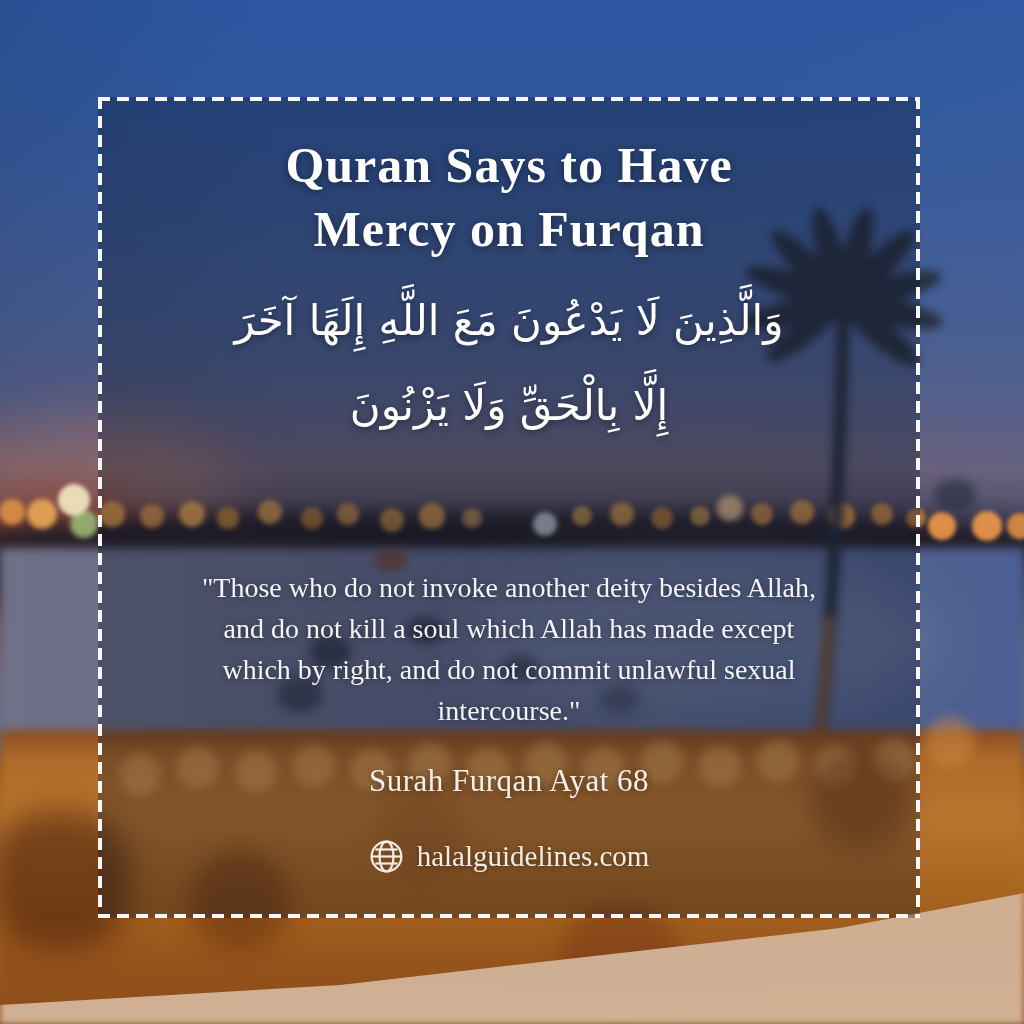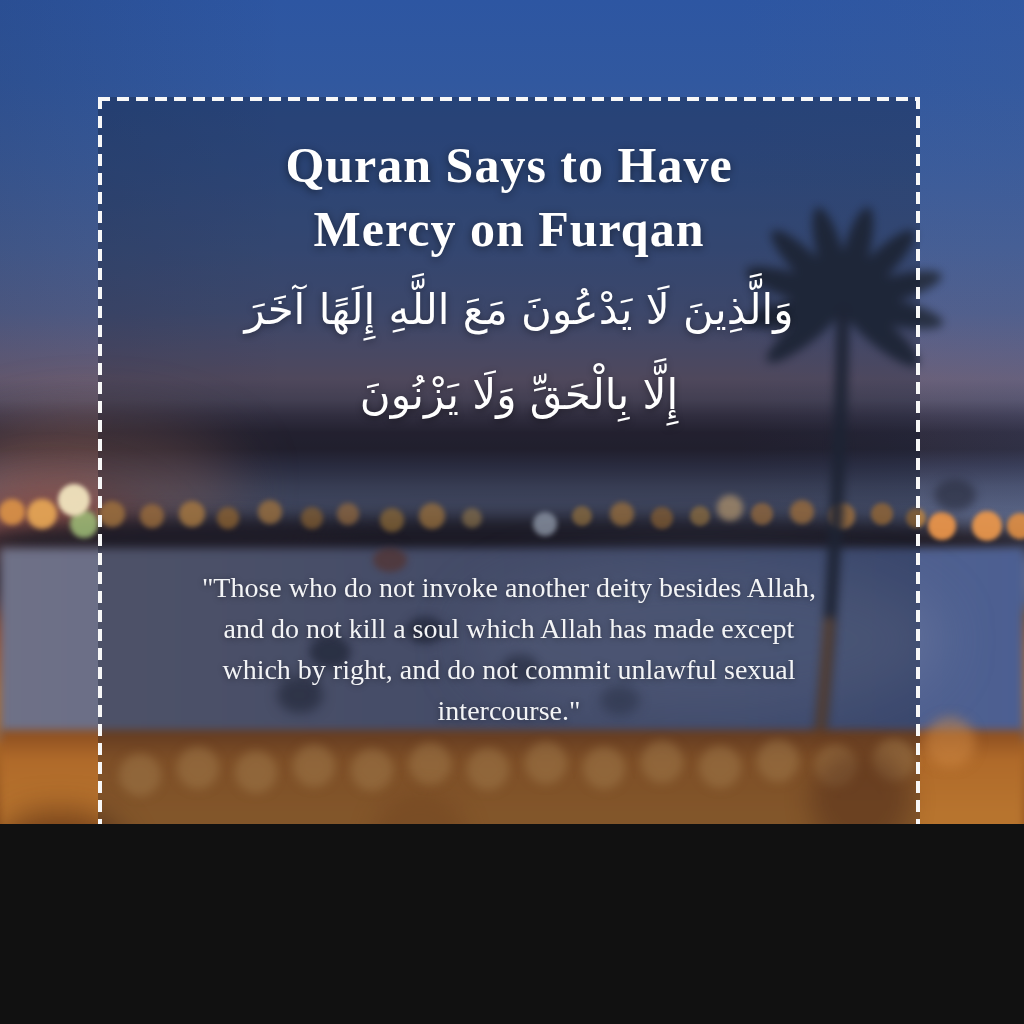--- a/index.html
+++ b/index.html
@@ -1,17 +1,17 @@
 <!DOCTYPE html>
 <html><head>
 <meta charset="utf-8">
 <style>
   html,body{margin:0;padding:0;background:#111;}
   .canvas{
-    position:relative;width:1024px;height:824px;overflow:hidden;
+    position:relative;width:1024px;height:1024px;overflow:hidden;
     font-family:"Liberation Serif","DejaVu Serif",serif;background:#3b82f6;
   }
   
   .bg{position:absolute;inset:0;z-index:1;}
   .sky{
     position:absolute;inset:0;
     background:linear-gradient(180deg,
       #2d56a2 0%, #31589f 10%, #3a5b9a 20%, #465e93 30%, #535f8a 38%,
       #64607f 43%, #6d6076 46%, #5c5468 48.5%, #413a4c 50.5%, #2e2836 52.5%,
       #2b2633 54.5%, #37374c 56.5%, #4b5069 59%, #5c6480 62.5%, #666f87 67%,
@@ -127,25 +127,24 @@
     position:absolute;left:98px;top:97px;width:822px;height:821px;z-index:3;
     color:#fff;text-align:center;
   }
   .title{
     position:absolute;top:36px;left:0;width:100%;margin:0;
     font-size:50px;line-height:64px;font-weight:700;letter-spacing:1px;
     text-shadow:0 2px 8px rgba(0,0,0,.45);
   }
   .title span{display:block;}
   .arabic{
-    position:absolute;top:170px;left:0;width:100%;
+    position:absolute;top:181px;left:0;width:100%;
     font-family:"DejaVu Sans",sans-serif;
     font-size:42px;line-height:85px;font-weight:400;
     text-shadow:0 2px 7px rgba(0,0,0,.4);
-    padding-left:10px;
   }
   .quote{
     position:absolute;top:470px;left:0;width:100%;
     font-size:28px;line-height:41px;color:#f3f4f6;
     text-shadow:0 1px 6px rgba(0,0,0,.4);
   }
   .attribution{
     position:absolute;top:666px;left:0;width:100%;
     font-size:31px;letter-spacing:.5px;color:#f5efe9;
     text-shadow:0 1px 6px rgba(0,0,0,.4);
@@ -213,16 +212,29 @@
       <div>إِلَّا بِالْحَقِّ وَلَا يَزْنُونَ</div>
     </div>
 
     <div class="quote">
       <div>"Those who do not invoke another deity besides Allah,</div>
       <div>and do not kill a soul which Allah has made except</div>
       <div>which by right, and do not commit unlawful sexual</div>
       <div>intercourse."</div>
     </div>
 
-
+    <div class="attribution">Surah Furqan Ayat 68</div>
+
+    <div class="footer">
+      <span class="globe">
+        <svg width="35" height="35" viewBox="0 0 36 36" xmlns="http://www.w3.org/2000/svg" fill="none" stroke="#f2ece4" stroke-width="2.3">
+          <circle cx="18" cy="18" r="15.3"></circle>
+          <ellipse cx="18" cy="18" rx="7.2" ry="15.3"></ellipse>
+          <line x1="6.6" y1="10.8" x2="29.4" y2="10.8"></line>
+          <line x1="2.8" y1="18" x2="33.2" y2="18"></line>
+          <line x1="6.6" y1="25.2" x2="29.4" y2="25.2"></line>
+        </svg>
+      </span>
+      <span>halalguidelines.com</span>
+    </div>
 
   </div>
 </div>
 
 </body></html>

